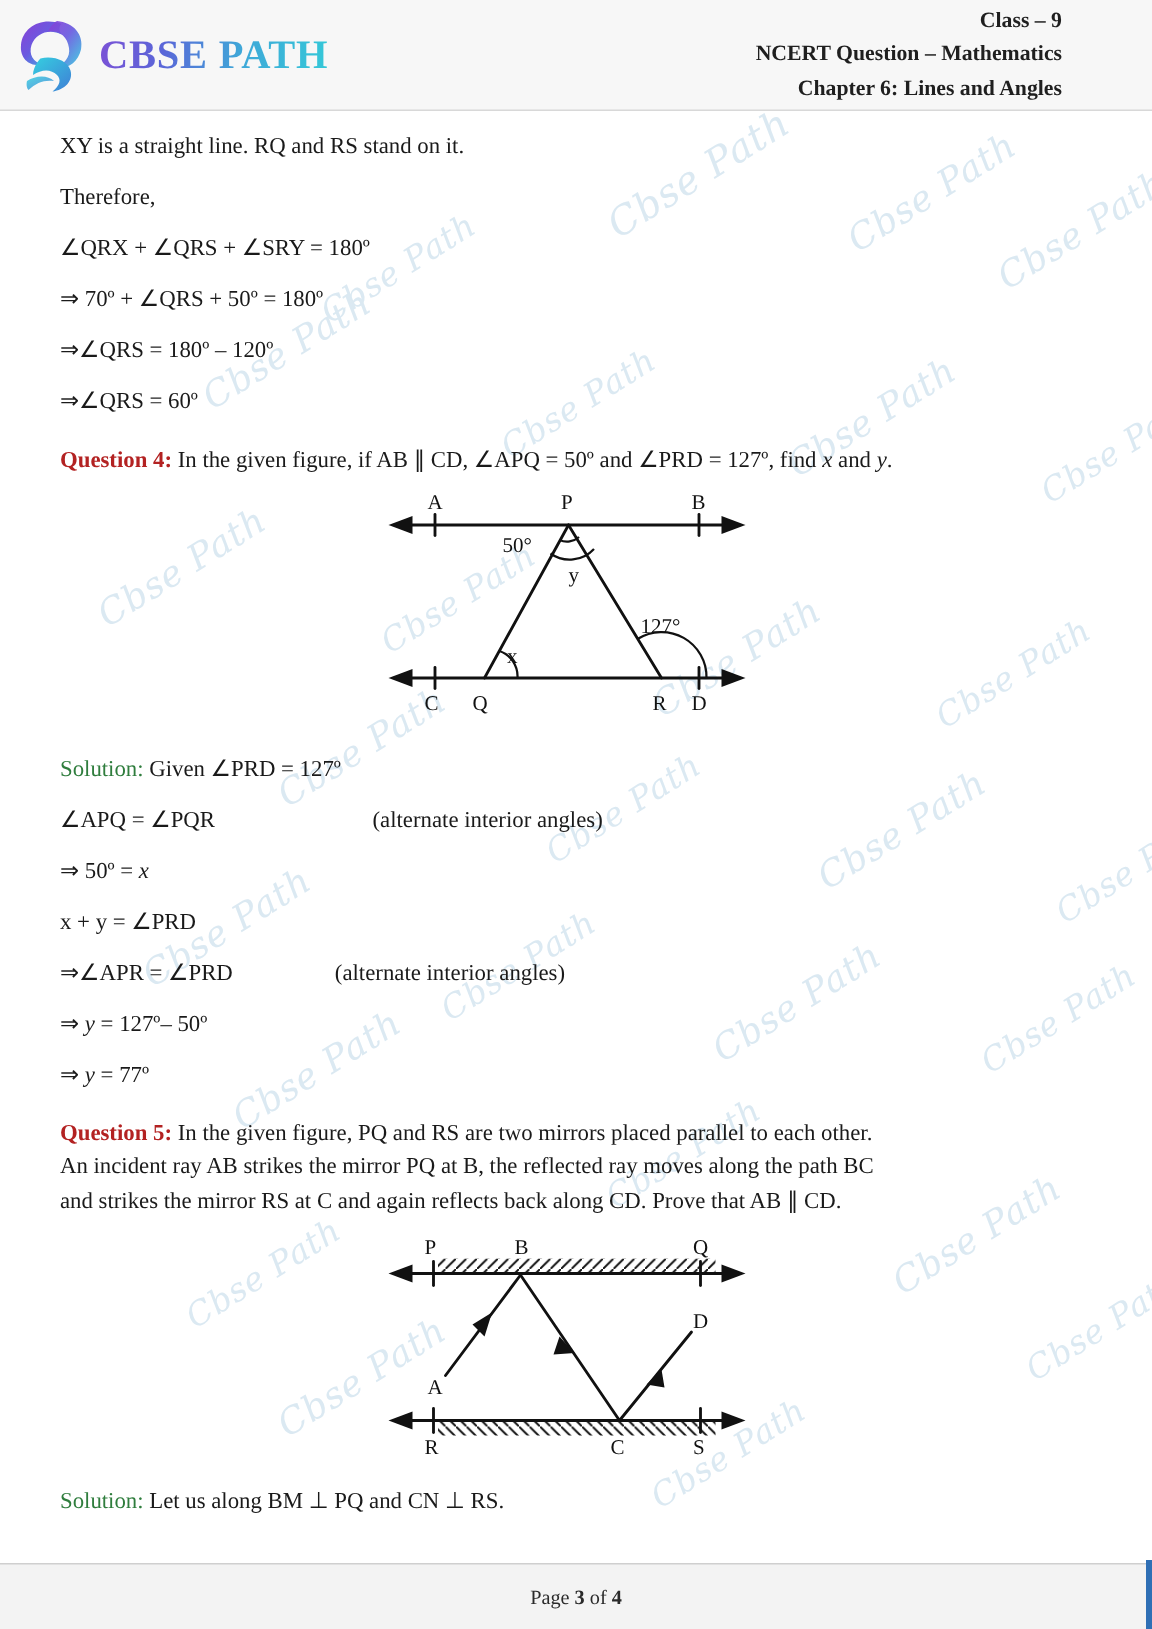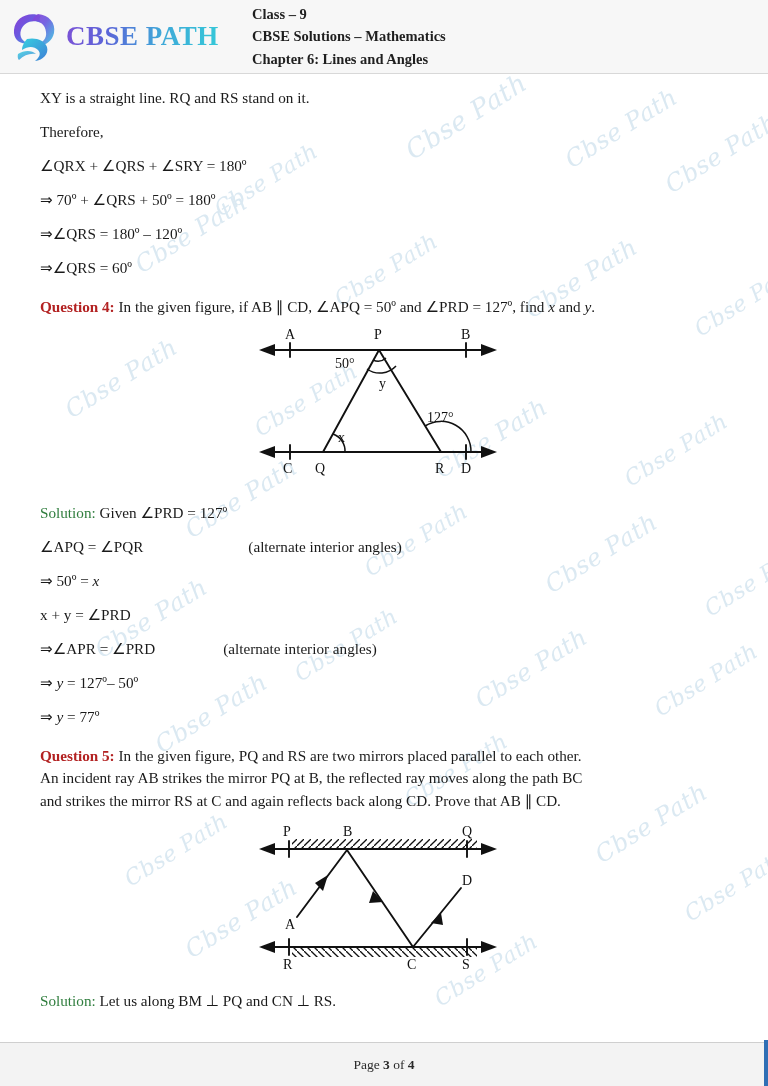--- a/index.html
+++ b/index.html
@@ -38,21 +38,21 @@
   .logo-wrap{display:flex;align-items:center;padding-left:8px;width:252px;box-sizing:border-box;}
   .logo-mark{width:52px;height:56px;flex:0 0 52px;}
   .logo-text{
     font-family:"Liberation Serif", serif;
     font-weight:bold;font-size:27px;letter-spacing:.5px;
     margin-left:6px;
     background:linear-gradient(95deg,#7b52d6 0%,#5a66d8 28%,#3fa8d8 62%,#35c8d8 100%);
     -webkit-background-clip:text;background-clip:text;
     color:transparent;-webkit-text-fill-color:transparent;
   }
-  .header-titles{flex:1;text-align:left;padding-right:60px;}
+  .header-titles{flex:1;text-align:right;padding-right:60px;}
   .header-titles div{font-size:14.5px;line-height:1.52;color:#1f1f1f;font-weight:600;}
 
   
   .content{position:relative;z-index:2;padding:14px 38px 0 40px;}
   p.line{margin:0 0 15px 0;font-size:15.2px;line-height:1.25;color:#1a1a1a;}
   .q-label{color:#b32222;font-weight:bold;}
   .s-label{color:#2f7d3d;font-weight:normal;}
   .ital{font-style:italic;}
   .para{margin:0 0 2px 0;font-size:15.2px;line-height:1.34;}
   .para-block{margin:0 0 14px 0;}
@@ -124,21 +124,21 @@
           <path d="M33 7 C20 2 7 9 6 21 C5 31 13 36 21 34 C14 33 11 27 13 21 C16 13 25 10 33 14 C30 9 33 7 33 7 Z" fill="url(#g1)"></path>
           <path d="M30 5 C41 6 48 14 46 24 C44 33 36 38 28 36 C35 34 39 29 38 23 C37 15 31 11 24 12 C26 7 30 5 30 5 Z" fill="url(#g1)" opacity="0.92"></path>
           <path d="M19 30 C27 28 37 31 39 38 C41 45 35 51 27 52 C32 48 33 44 30 41 C26 37 20 37 14 41 C14 35 19 30 19 30 Z" fill="url(#g2)"></path>
           <path d="M10 45 C16 41 24 41 28 45 C22 44 16 46 11 51 C9 49 10 45 10 45 Z" fill="url(#g2)" opacity="0.85"></path>
         </svg>
       </span>
       <span class="logo-text">CBSE PATH</span>
     </div>
     <div class="header-titles">
       <div>Class – 9</div>
-      <div>CBSE Solutions – Mathematics</div>
+      <div>NCERT Question – Mathematics</div>
       <div>Chapter 6: Lines and Angles</div>
     </div>
   </div>
 
   <div class="content">
 
     <p class="line">XY is a straight line. RQ and RS stand on it.</p>
     <p class="line">Therefore,</p>
     <p class="line">∠QRX + ∠QRS + ∠SRY = 180º</p>
     <p class="line">⇒ 70º + ∠QRS + 50º = 180º</p>

